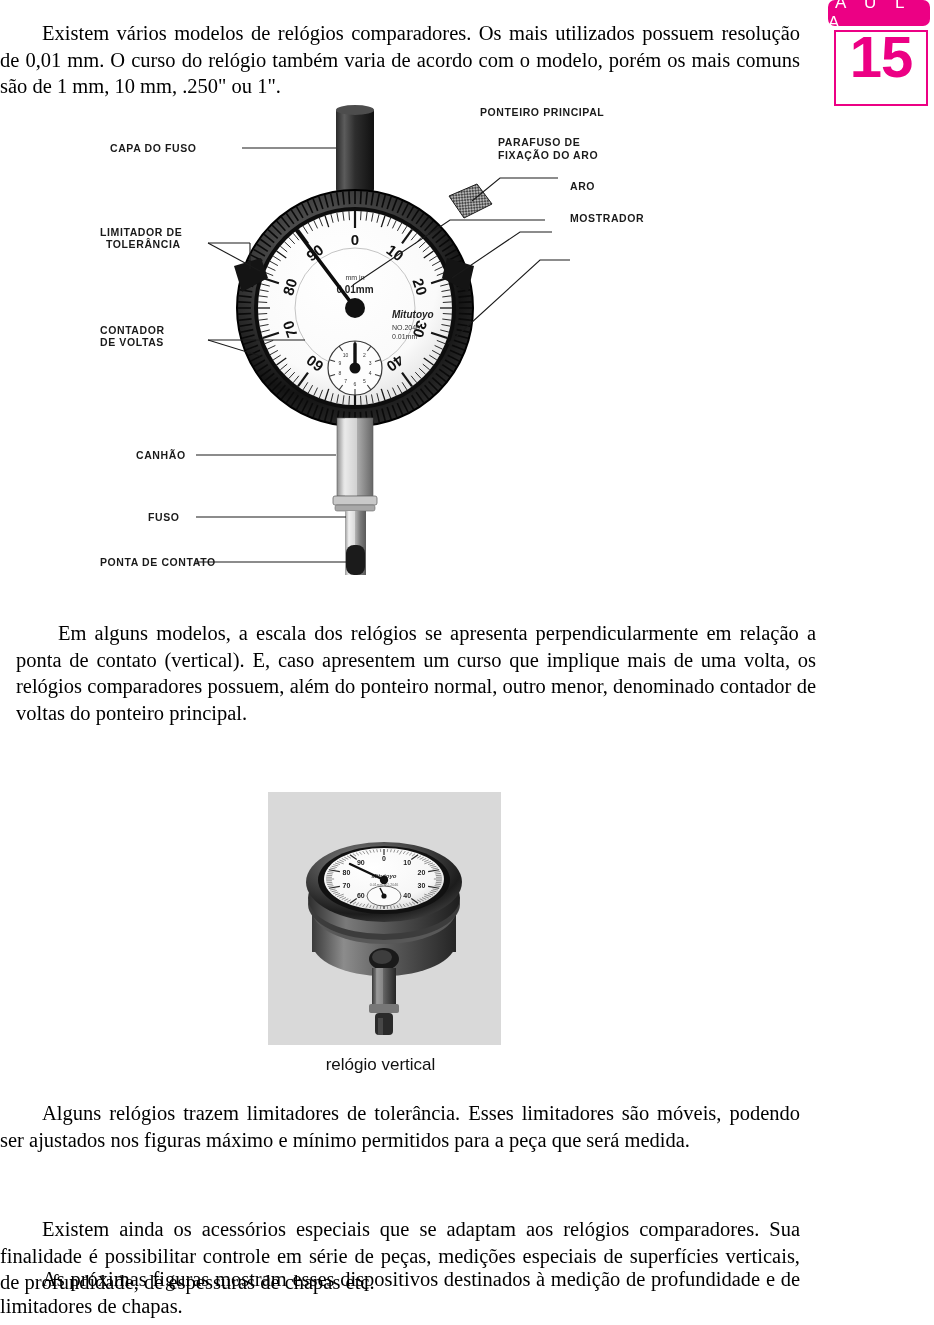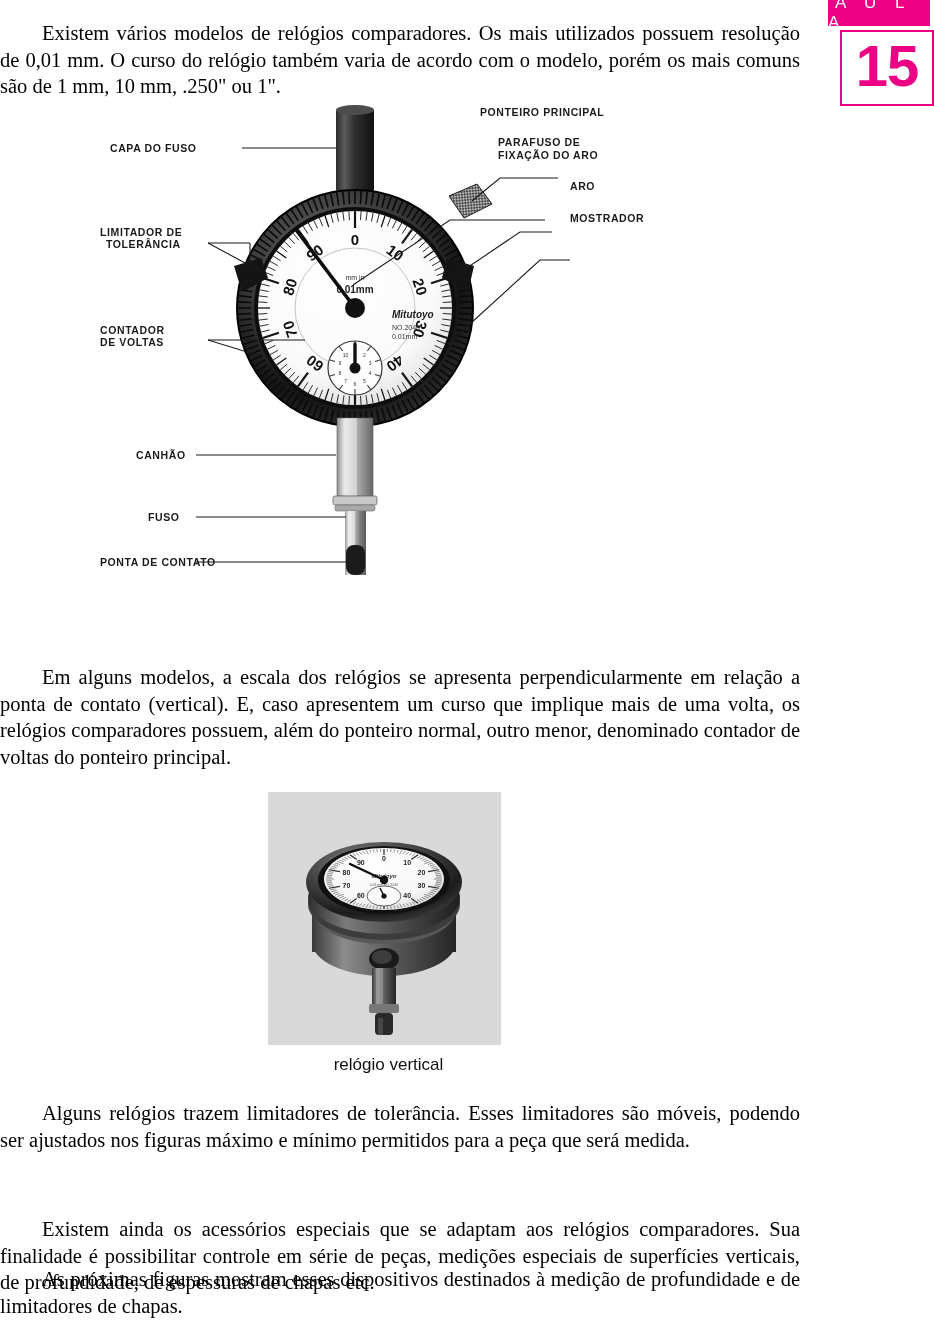--- a/index.html
+++ b/index.html
@@ -24,39 +24,40 @@
     width: 102px;
     height: 106px;
   }
   #aula-bar {
     width: 100%;
     height: 26px;
     background: var(--accent, #ec0084);
     display: flex;
     align-items: center;
     justify-content: flex-start;
+    border-radius: 7px;
   }
   #aula-bar-label {
     color: #ffffff;
     font-family: "Liberation Sans", sans-serif;
     font-size: 17px;
     letter-spacing: 7px;
     text-indent: 7px;
     font-weight: 400;
   }
   #aula-number-box {
     position: absolute;
-    left: 12px;
+    left: 6px;
     top: 30px;
     width: 90px;
     height: 72px;
     border: 2px solid var(--accent, #ec0084);
     background: #ffffff;
     display: flex;
-    align-items: center;
+    align-items: flex-start;
     justify-content: center;
   }
   #aula-number {
     color: var(--accent, #ec0084);
     font-family: "Liberation Sans", sans-serif;
     font-size: 58px;
     font-weight: 700;
     line-height: 1;
     letter-spacing: -1px;
     margin-top: -4px;
@@ -65,21 +66,21 @@
   
   .para {
     position: absolute;
     font-size: 20.5px;
     line-height: 26.5px;
     text-align: justify;
     text-indent: 42px;
     color: #000;
   }
   #para-1 { left: 0px;  top: 20px;    width: 800px; }
-  #para-2 { left: 0px;  top: 620px;  width: 800px; margin-top: 44px; }
+  #para-2 { left: 16px;  top: 620px;  width: 800px; }
   #para-3 { left: 0px;  top: 1100px; width: 800px; }
   #para-4 { left: 0px;  top: 1196px; width: 800px; margin-top: 20px; }
   #para-5 { left: 0px;  top: 1266px; width: 800px; }
 
   
   #figure-dial-diagram {
     position: absolute;
     left: 100px;
     top: 100px;
     width: 570px;
@@ -134,21 +135,21 @@
     left: 268px;
     top: 792px;
     width: 233px;
     height: 253px;
     background: #d9d9d9;
     overflow: hidden;
   }
   #figure-vertical-photo svg { display: block; }
   #caption-vertical {
     position: absolute;
-    left: 272px;
+    left: 264px;
     top: 1055px;
     width: 233px;
     text-align: center;
     font-family: "Liberation Sans", sans-serif;
     font-size: 17px;
     color: #111;
   }
   .vp-num {
     font-family: "Liberation Sans", sans-serif;
     font-size: 7px;

